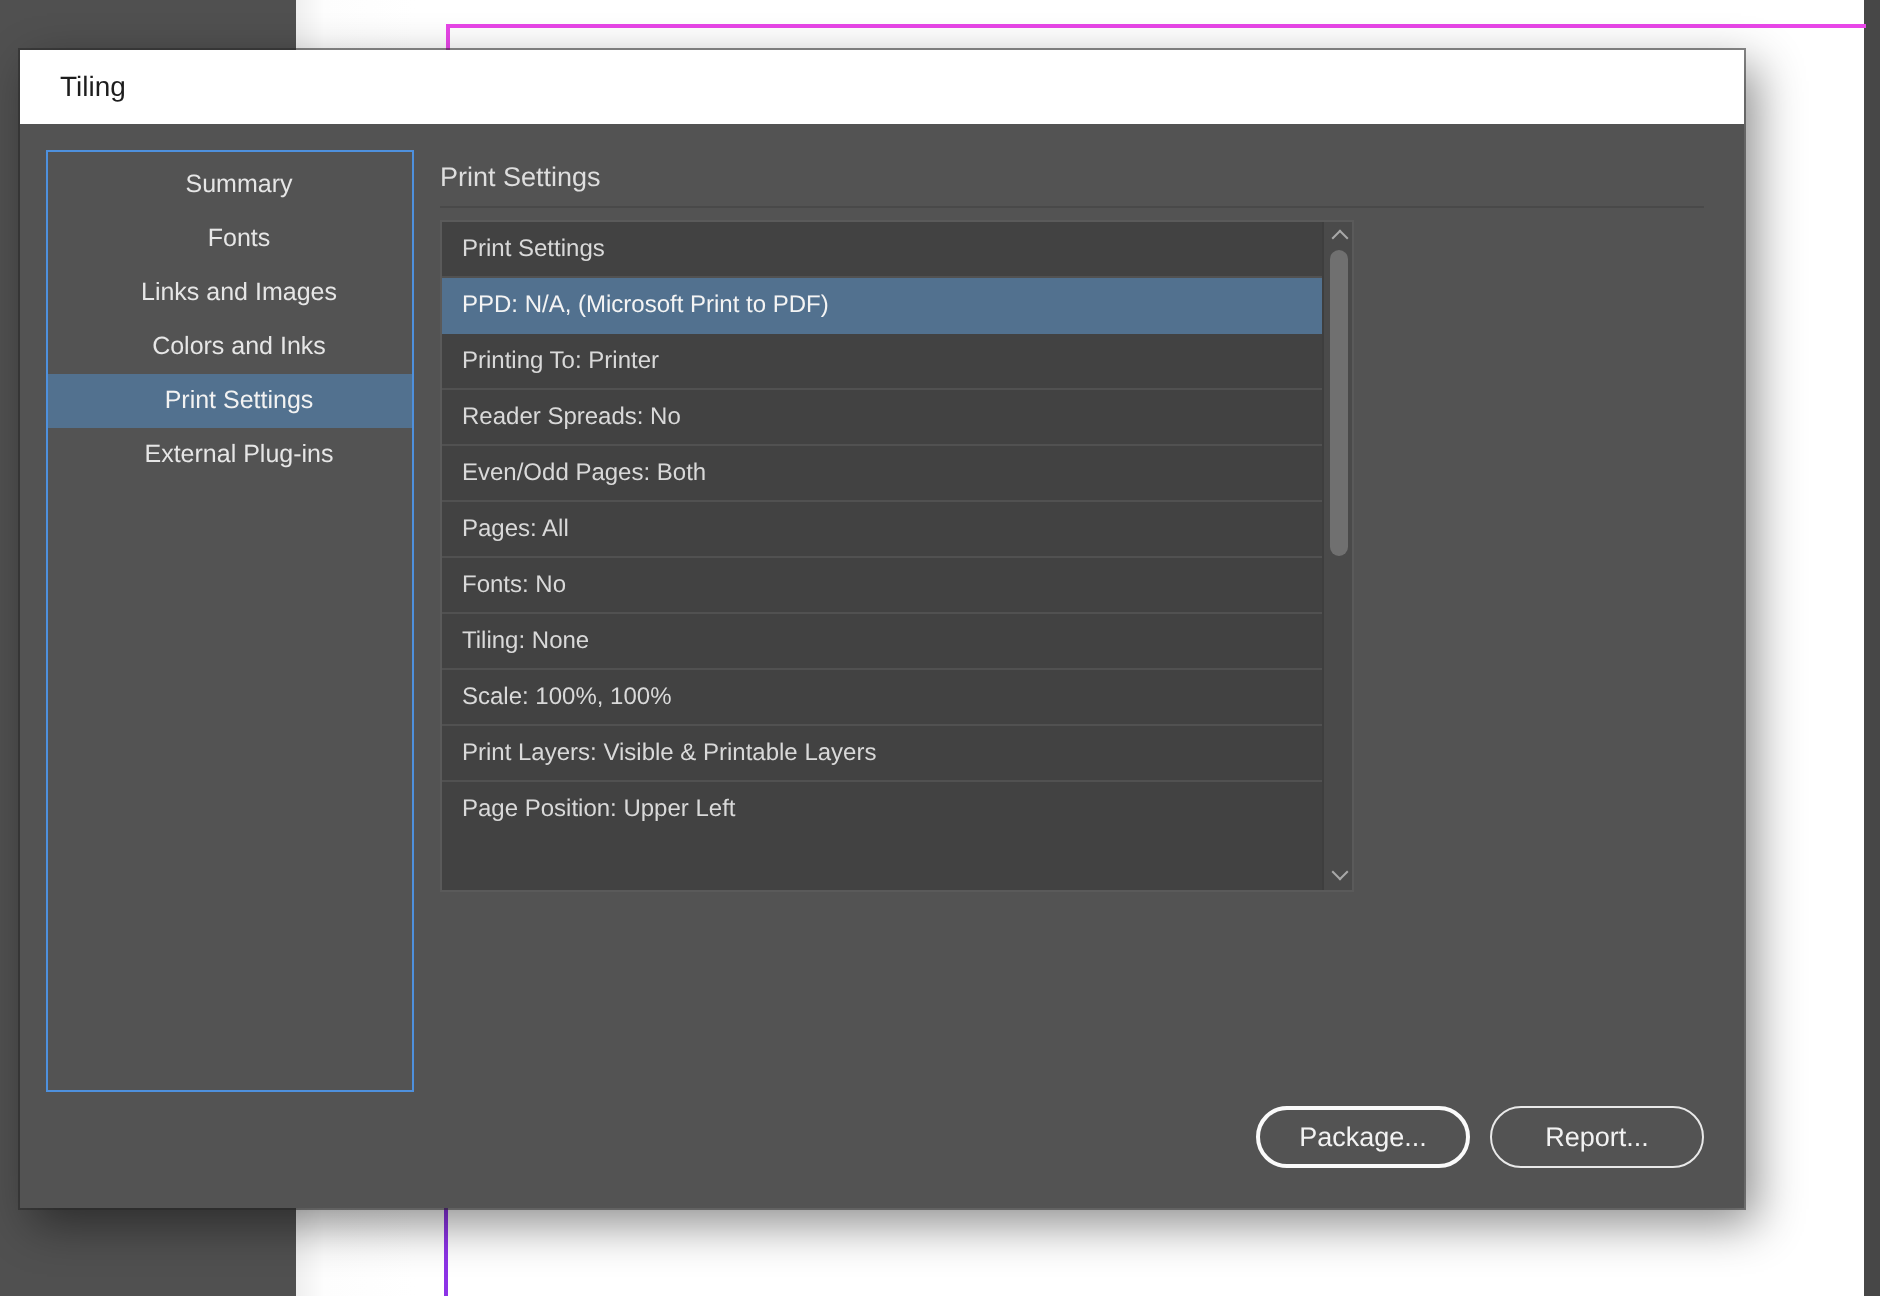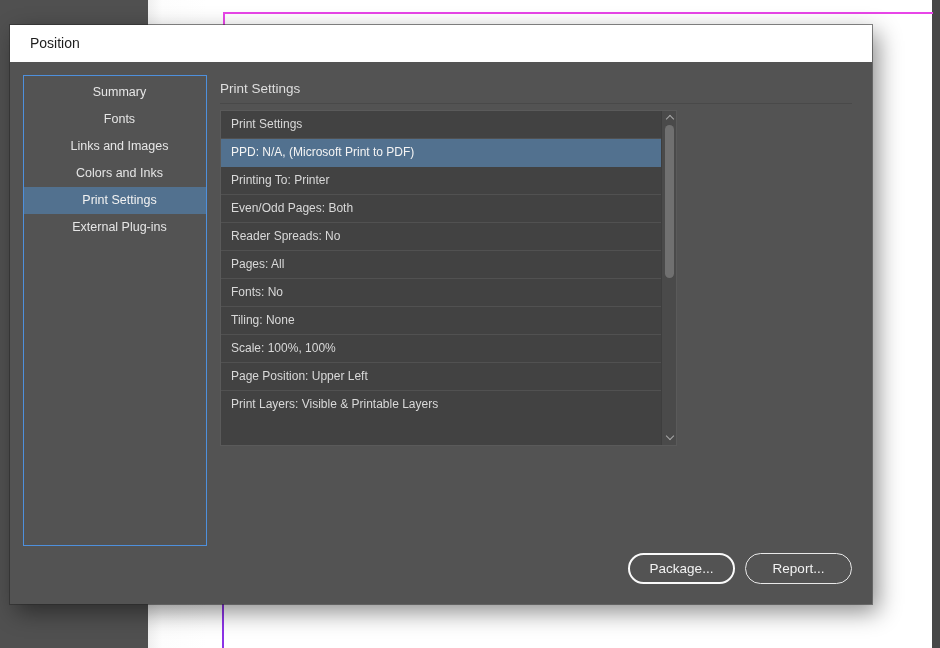--- a/index.html
+++ b/index.html
@@ -75,21 +75,21 @@
 
   <div class="pasteboard-left"></div>
   <div class="doc-page"></div>
   <div class="panel-strip-right"></div>
   <div class="guide-h-magenta"></div>
   <div class="guide-v-magenta"></div>
   <div class="guide-v-violet"></div>
 
   <div class="dialog">
     <div class="titlebar">
-      <span>Position</span>
+      <span>Tiling</span>
     </div>
 
     <div class="dlg-body">
 
       <div class="sidebar">
 
           <div class="side-item">Summary</div>
 
           <div class="side-item">Fonts</div>
 
@@ -108,35 +108,35 @@
       <div class="listwrap">
         <div class="rows">
 
             <div class="row">Print Settings</div>
 
             <div class="row selected">PPD: N/A, (Microsoft Print to PDF)</div>
 
             <div class="row">Printing To: Printer</div>
 
 
+            <div class="row">Reader Spreads: No</div>
+
             <div class="row">Even/Odd Pages: Both</div>
-
-            <div class="row">Reader Spreads: No</div>
 
             <div class="row">Pages: All</div>
 
             <div class="row">Fonts: No</div>
 
             <div class="row">Tiling: None</div>
 
             <div class="row">Scale: 100%, 100%</div>
 
+            <div class="row">Print Layers: Visible &amp; Printable Layers</div>
+
             <div class="row">Page Position: Upper Left</div>
-
-            <div class="row">Print Layers: Visible &amp; Printable Layers</div>
           </div>
         <div class="scrollbar">
           <span class="chev up"></span>
           <div class="scroll-thumb"></div>
           <span class="chev down"></span>
         </div>
       </div>
 
       <div class="btn-row">
 

